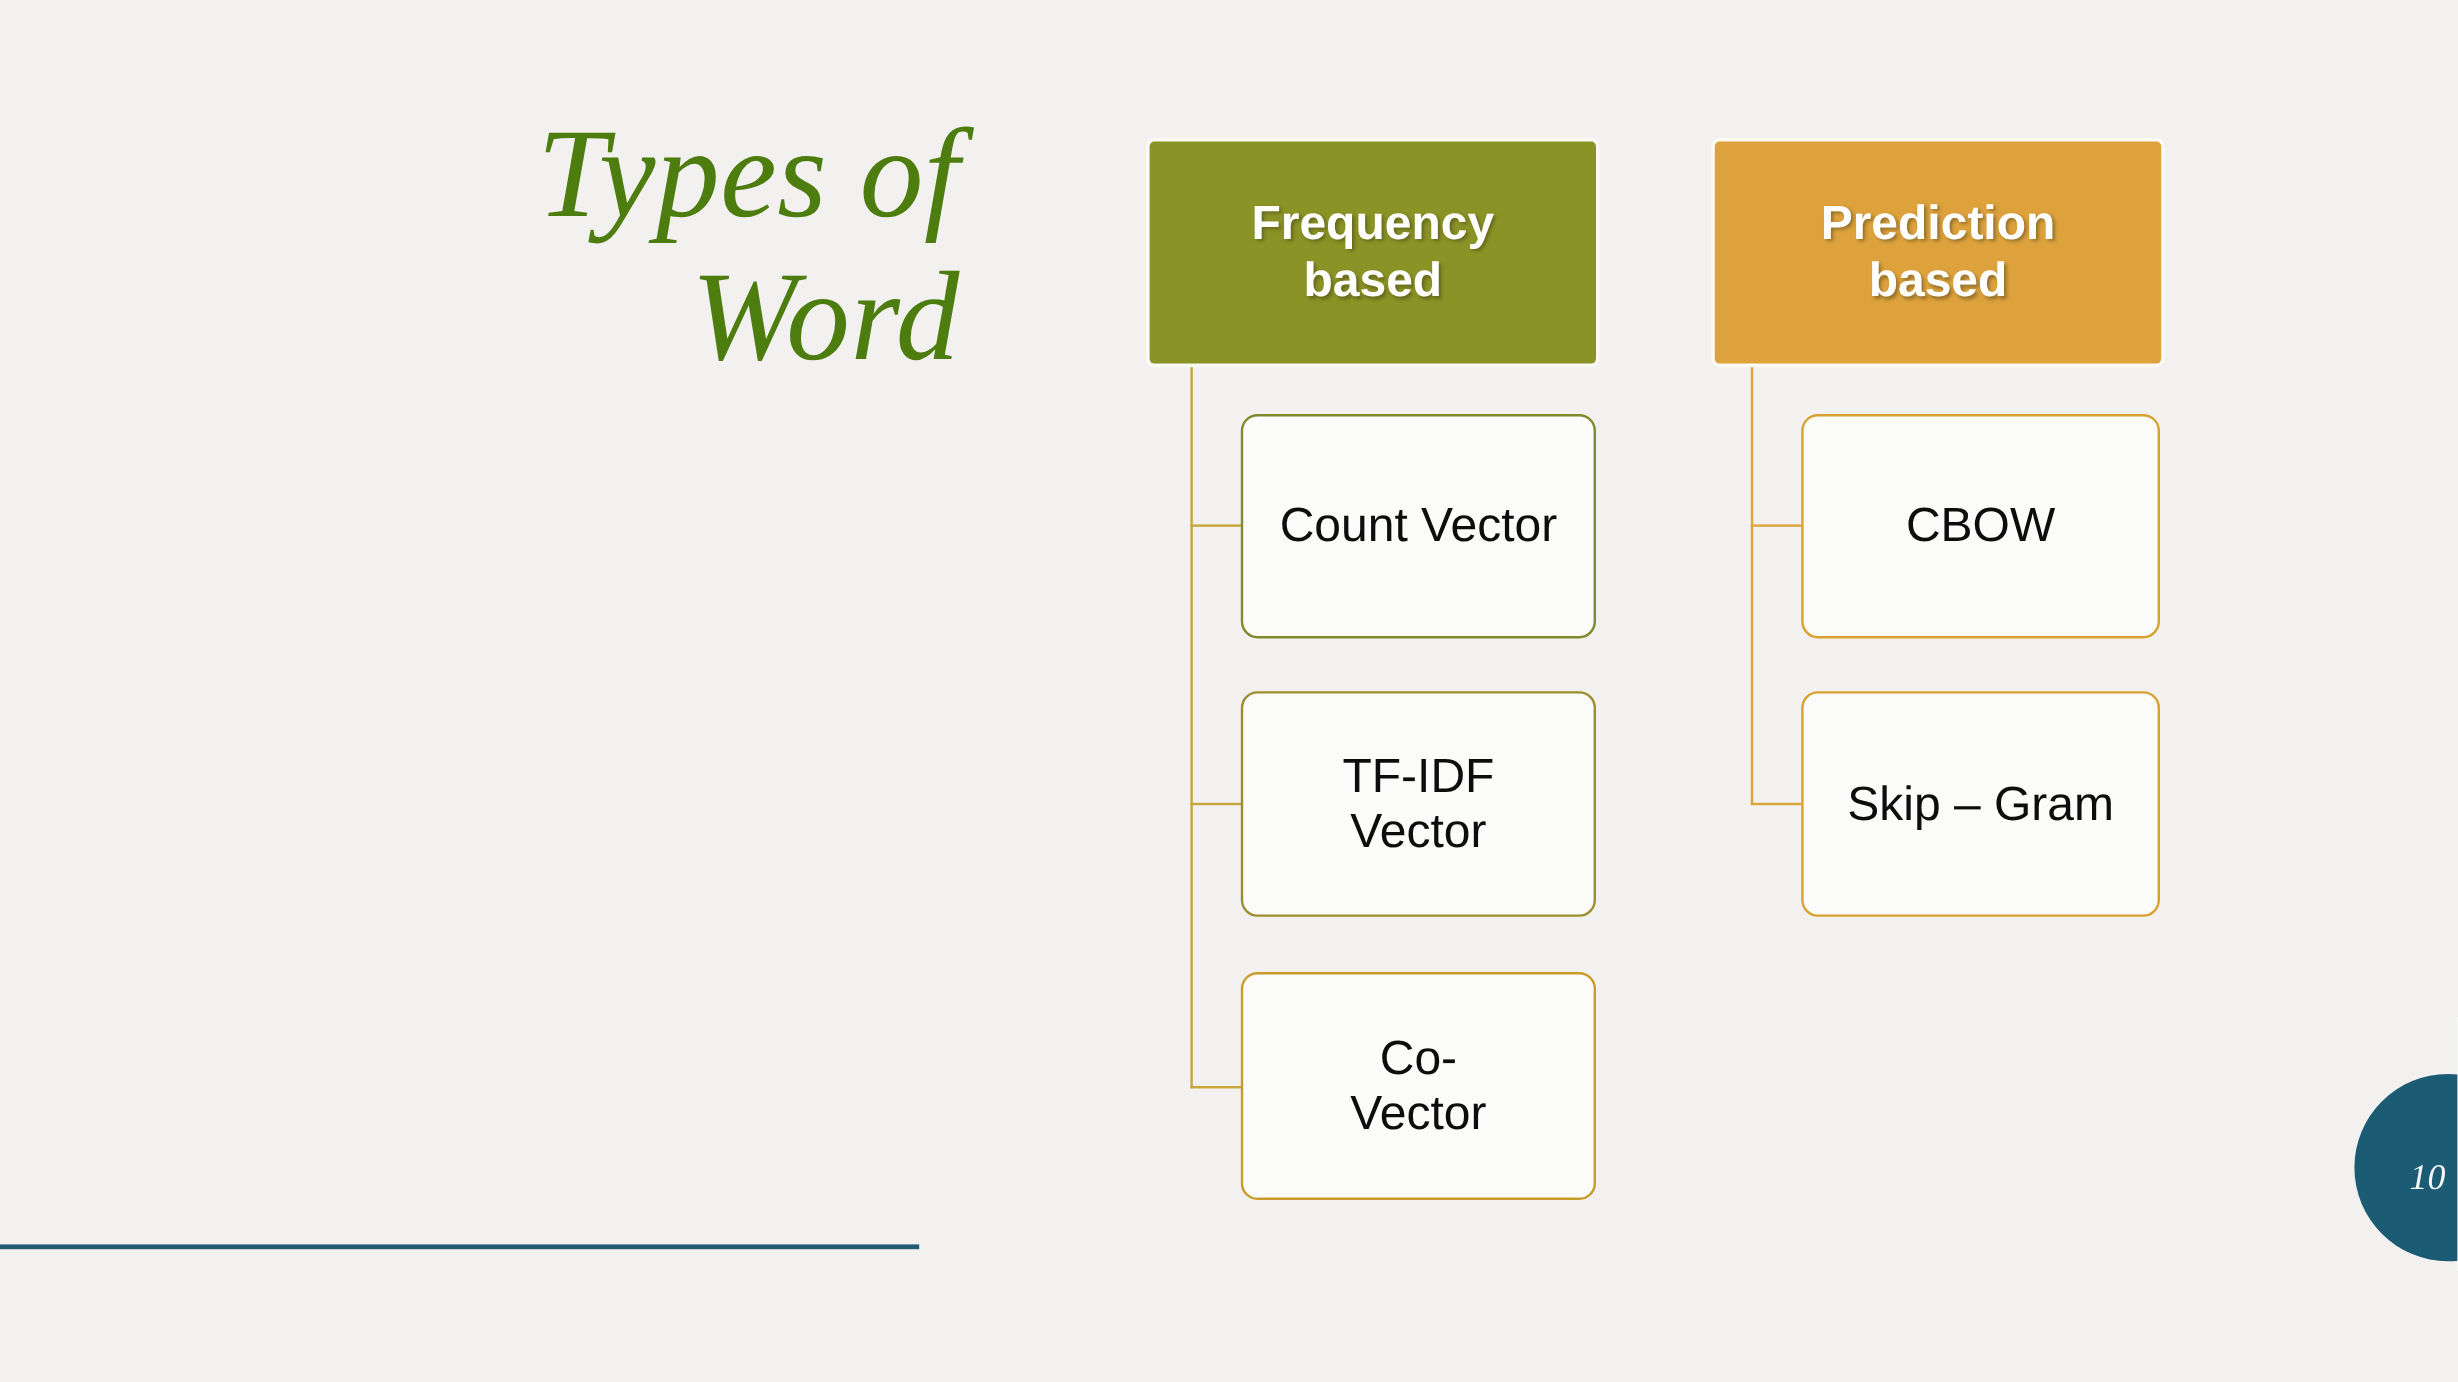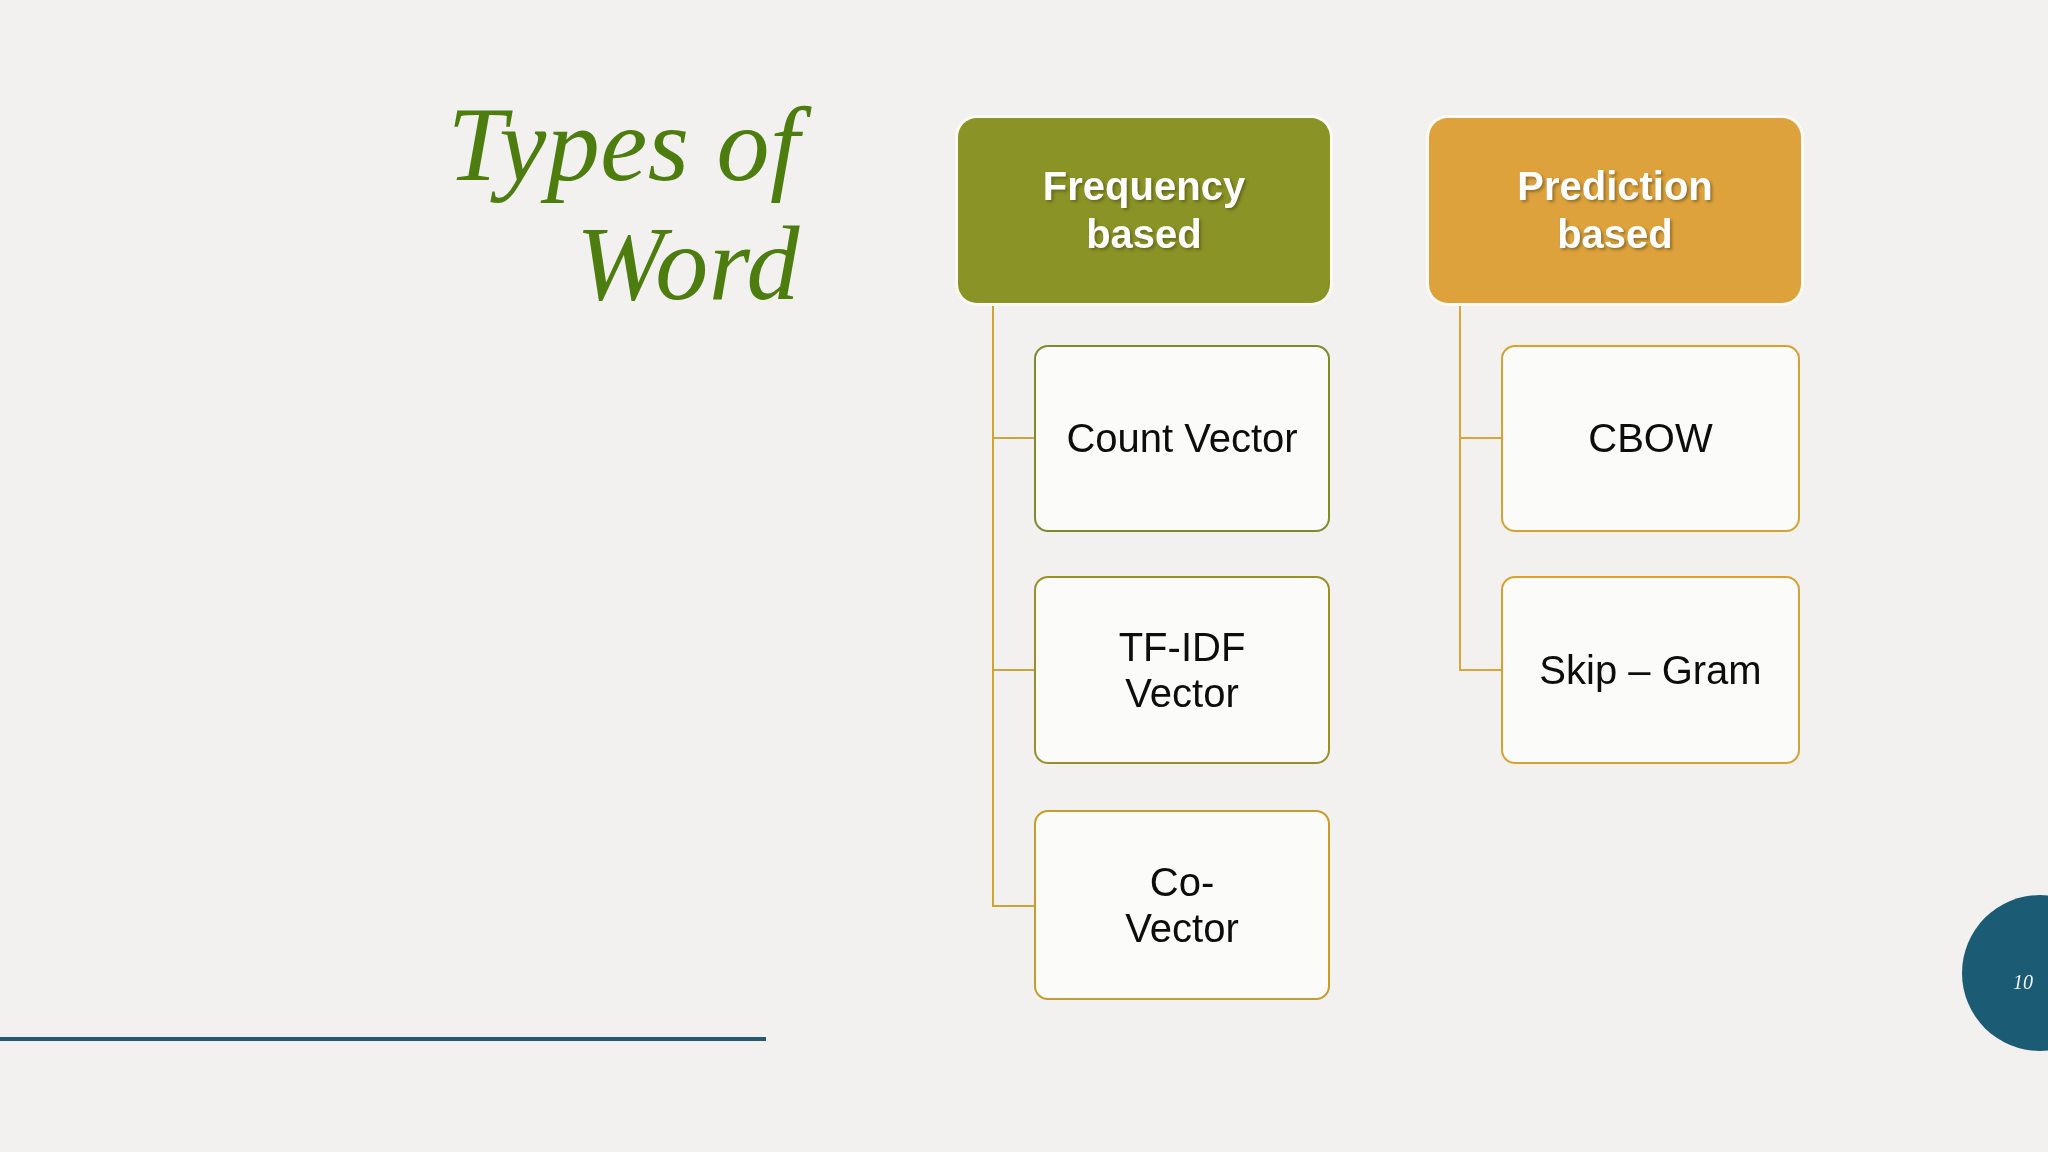--- a/index.html
+++ b/index.html
@@ -53,42 +53,42 @@
     border-radius: 50%;
     background: #1b5b73;
     display: flex;
     align-items: center;
     justify-content: center;
   }
   #page-bubble .pnum {
     color: #f3f6f7;
     font-family: "Liberation Serif", serif;
     font-style: italic;
-    font-size: 20px;
+    font-size: 30px;
     margin-left: -34px;
     margin-top: 18px;
   }
 
   
   #diagram {
     position: absolute;
     left: 0; top: 0;
     width: 2048px; height: 1152px;
   }
   .node {
     position: absolute;
     box-sizing: border-box;
     display: flex;
     align-items: center;
     justify-content: center;
     text-align: center;
   }
   
   .node.header {
-    border-radius: 19px;
+    border-radius: 4px;
     color: #ffffff;
     font-weight: bold;
     font-size: 40px;
     line-height: 1.18;
     text-shadow: 2px 2px 3px rgba(60,50,20,0.45);
     padding: 0 14px;
   }
   .node.header.green {
     background: #8a9325;
     box-shadow: 0 0 0 3px #faf9f4;

